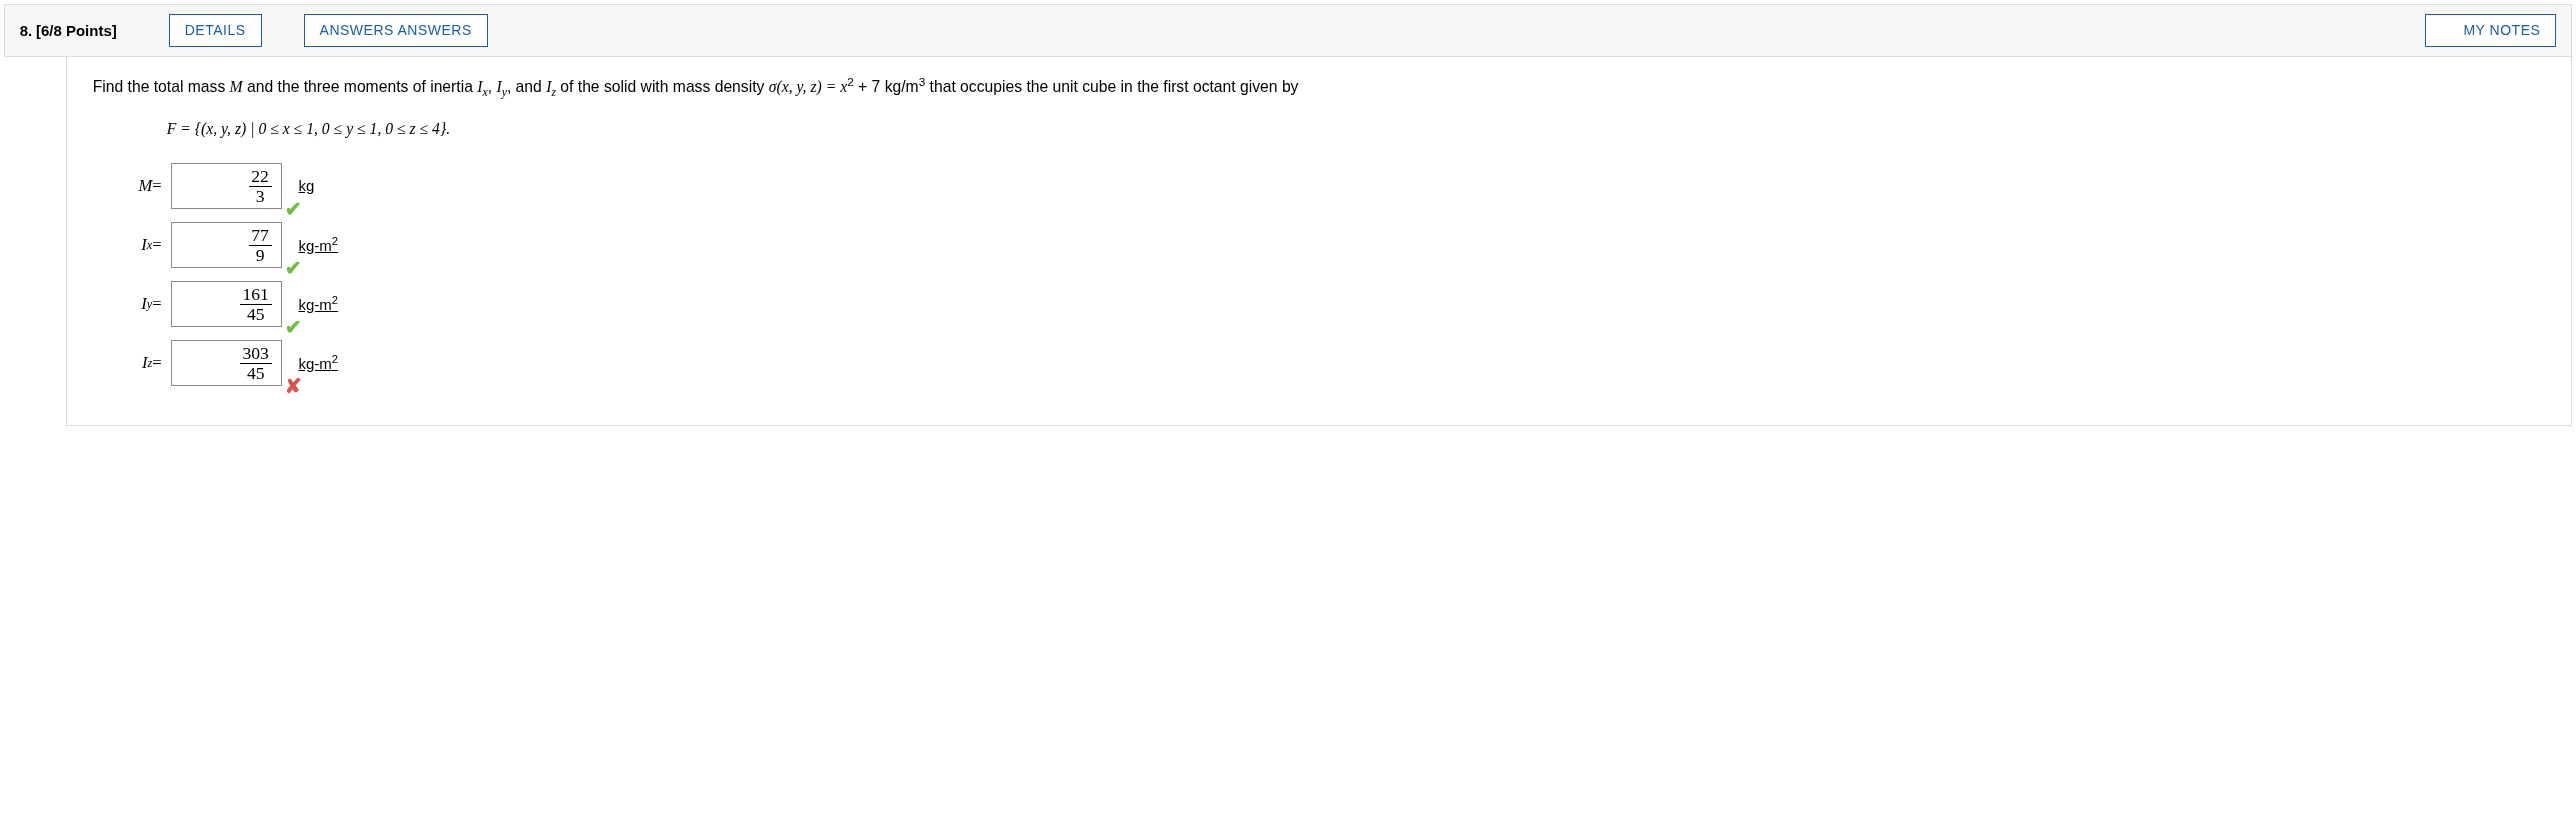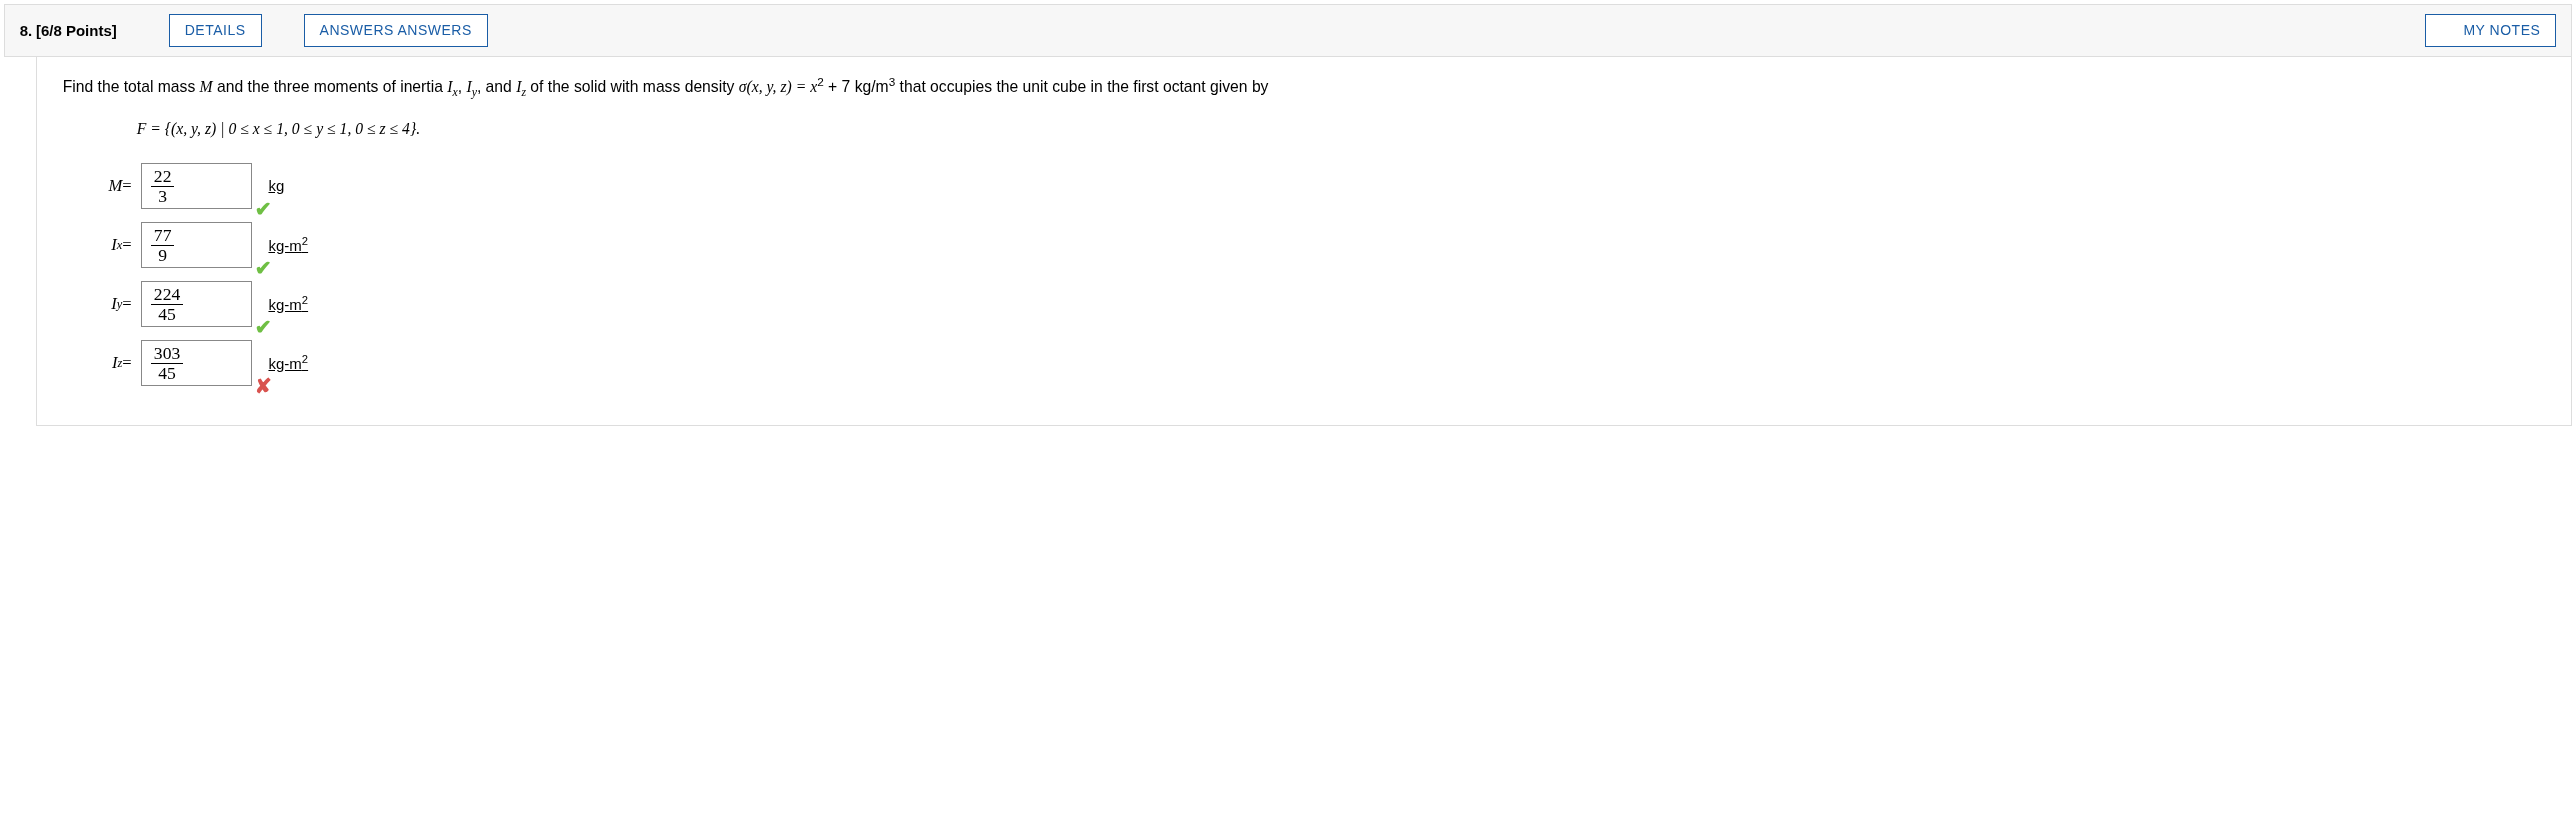--- a/index.html
+++ b/index.html
@@ -31,21 +31,21 @@
     letter-spacing: 0.5px;
     cursor: pointer;
     margin-right: 11px;
     font-weight: 500;
     margin-left: 31px;
   }
   .btn-right { margin-left: auto; margin-right: 0; padding-left: 37px; }
   .content {
     border: 0.9px solid #ddd;
     border-top: none;
-    margin-left: 32px;
+    margin-left: 62px;
     padding: 16.6px 26px 26px 26px;
     font-size: 15.7px;
     line-height: 1.5;
   }
   .prompt { margin-bottom: 15px; }
   .ital { font-style: italic; font-family: 'Times New Roman', serif; }
   .sub { font-size: 0.75em; vertical-align: sub; font-style: italic; font-family: 'Times New Roman', serif;}
   .sup { font-size: 0.75em; vertical-align: super; }
   .set-def {
     font-style: italic;
@@ -68,21 +68,21 @@
     justify-content: flex-end;
     margin-right: 9.2px;
     font-size: 16.6px;
   }
   .input-box {
     border: 0.9px solid #888;
     min-width: 111px;
     height: 46px;
     display: inline-flex;
     align-items: center;
-    justify-content: flex-start;
+    justify-content: flex-end;
     padding: 3.7px 9.2px;
     font-family: 'Times New Roman', serif;
     font-size: 17.6px;
     background: #fff;
     position: relative;
   }
   .frac {
     display: inline-flex;
     flex-direction: column;
     align-items: center;
@@ -153,21 +153,21 @@
   </div>
 
   <div class="answer-row">
     <span class="answer-label">
       <span>I</span>
         <span class="sub" style="font-style:italic;">y</span>
         <span style="font-style:normal;"> = </span>
     </span>
     <span class="input-box">
       <span class="frac">
-        <span class="num">224</span>
+        <span class="num">161</span>
         <span class="den">45</span>
       </span>
     </span>
     <span class="unit"><span>kg-m</span><span class="sup">2</span></span>
     <span class="feedback-icon check">✔</span>
   </div>
 
   <div class="answer-row">
     <span class="answer-label">
       <span>I</span>

